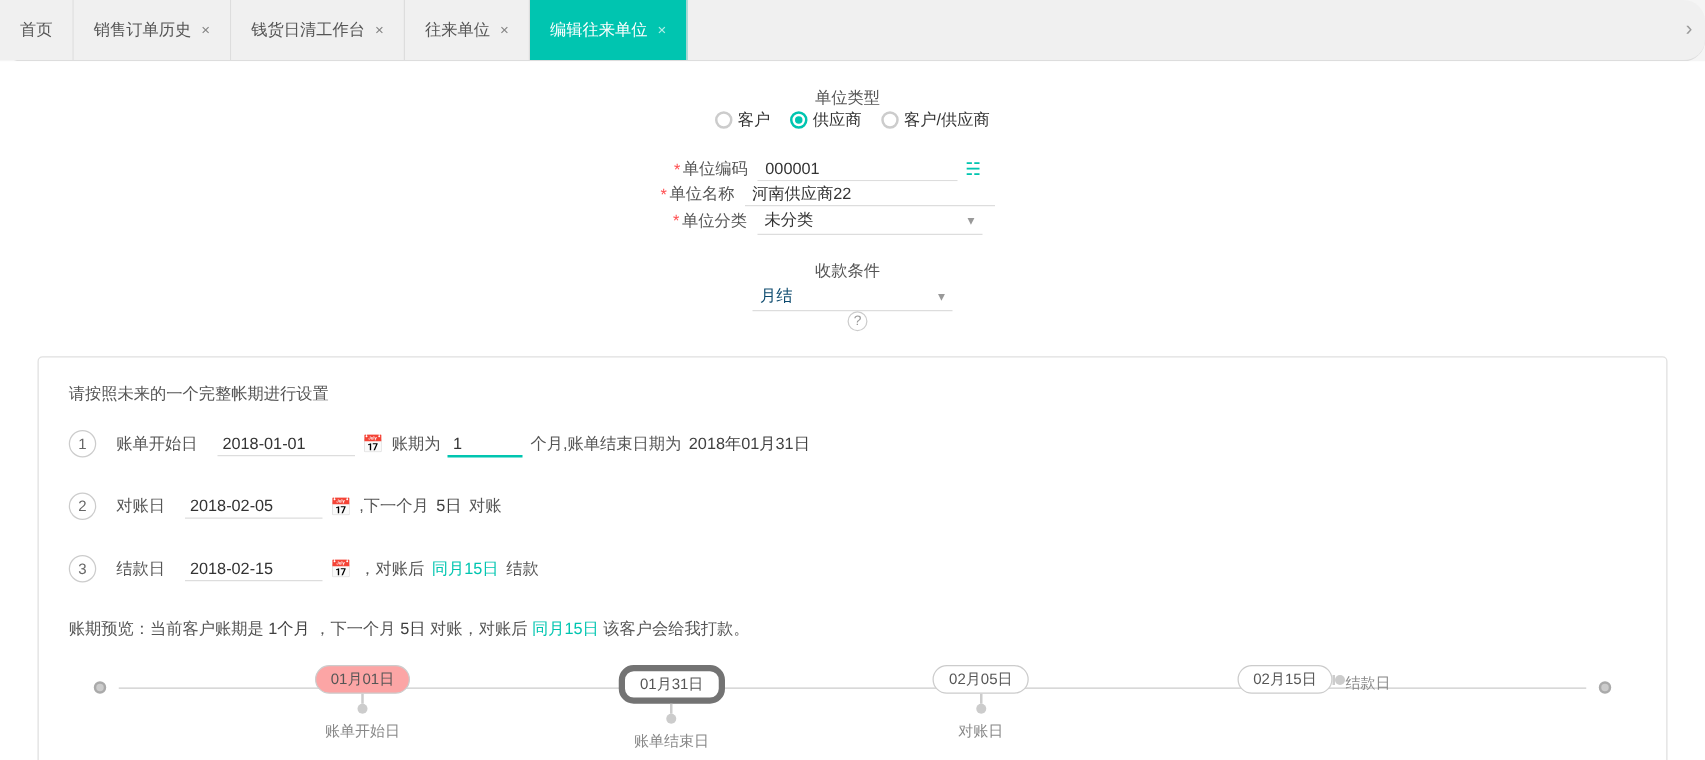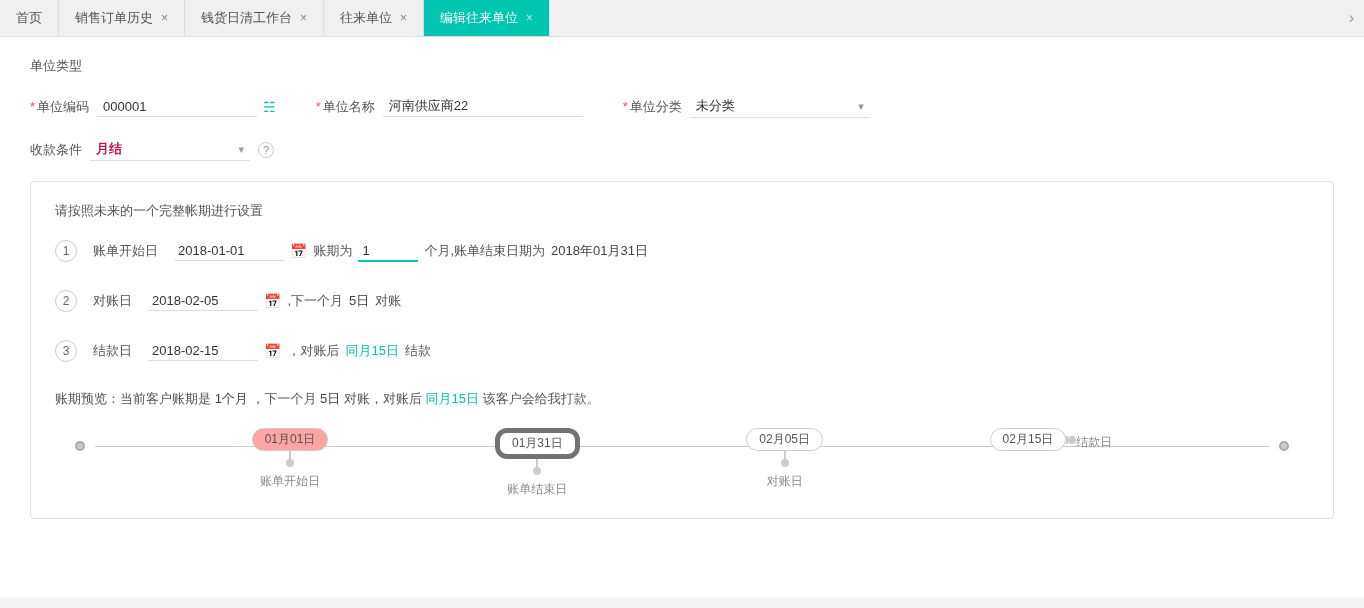--- a/index.html
+++ b/index.html
@@ -4,22 +4,23 @@
   <style>
     * { box-sizing: border-box; margin: 0; padding: 0; }
     body { font-family: 'Microsoft YaHei', Arial, sans-serif; font-size: 13px; color: #333; background: #f5f5f5; }
 
     
     .tabs-bar {
       display: flex;
       align-items: center;
       background: #f0f0f0;
       border-bottom: 1px solid #ddd;
-      height: 37px;
+      height: 49px;
       padding: 0;
+      border-radius: 17px;
     }
     .tab {
       display: flex;
       align-items: center;
       padding: 0 16px;
       height: 100%;
       font-size: 13px;
       color: #555;
       cursor: pointer;
       border-right: 1px solid #ddd;
@@ -49,20 +50,21 @@
       background: #fff;
       padding: 20px 30px;
       min-height: 560px;
     }
 
     
     .form-row {
       display: flex;
       align-items: center;
       margin-bottom: 20px;
+      flex-direction: column;
     }
     .form-label {
       color: #555;
       margin-right: 8px;
       white-space: nowrap;
     }
     .required-star {
       color: #ff4d4f;
       margin-right: 2px;
     }
@@ -123,23 +125,22 @@
 
     
     .dropdown-wrap {
       display: flex;
       align-items: center;
       border-bottom: 1px solid #ddd;
       width: 160px;
       padding: 2px 6px;
     }
     .dropdown-value {
-      color: #be185d;
+      color: #0c4a6e;
       flex: 1;
-      font-weight: bold;
     }
     .dropdown-arrow {
       color: #999;
       font-size: 11px;
     }
 
     
     .select-wrap {
       display: flex;
       align-items: center;
@@ -275,20 +276,34 @@
     <span>编辑往来单位</span>
     <span class="close-icon">×</span>
   </div>
   <div class="tab-more">›</div>
 </div>
 
 <div class="main-content">
 
   <div class="form-row">
     <span class="form-label">单位类型</span>
+    <div class="radio-group">
+      <div class="radio-item">
+        <div class="radio-circle"></div>
+        <span>客户</span>
+      </div>
+      <div class="radio-item">
+        <div class="radio-circle checked"></div>
+        <span>供应商</span>
+      </div>
+      <div class="radio-item">
+        <div class="radio-circle"></div>
+        <span>客户/供应商</span>
+      </div>
+    </div>
   </div>
 
   <div class="form-row">
     <div class="field-group">
       <span class="required-star">*</span>
       <span class="form-label">单位编码</span>
       <input class="form-input" value="000001" style="">
       <span class="cal-icon">☵</span>
     </div>
     <div class="field-group">

